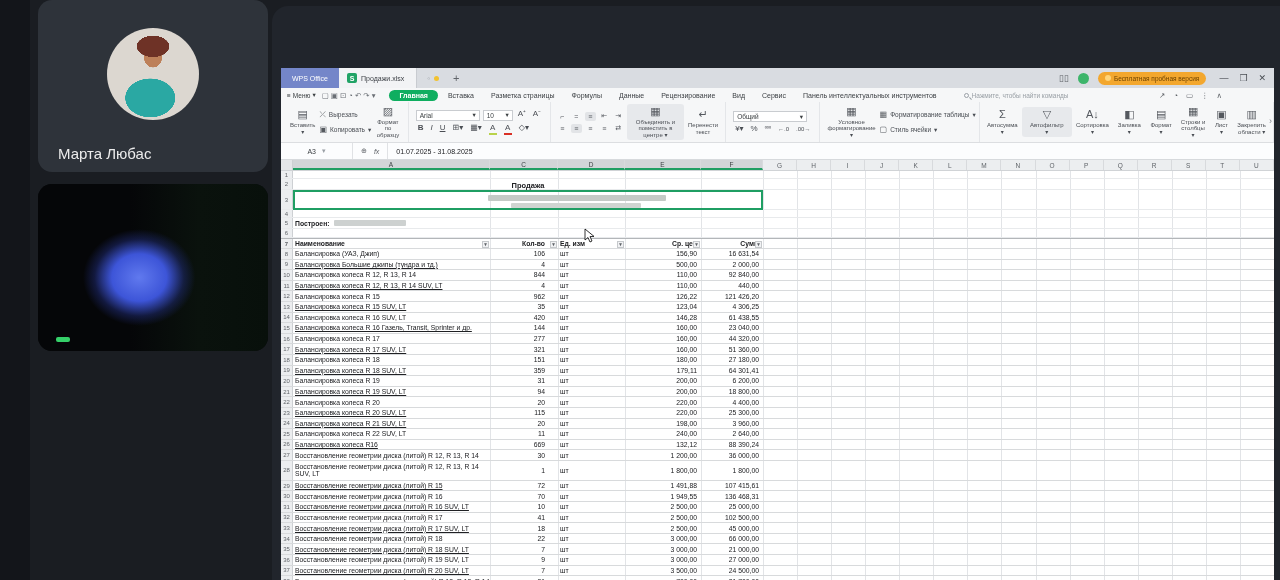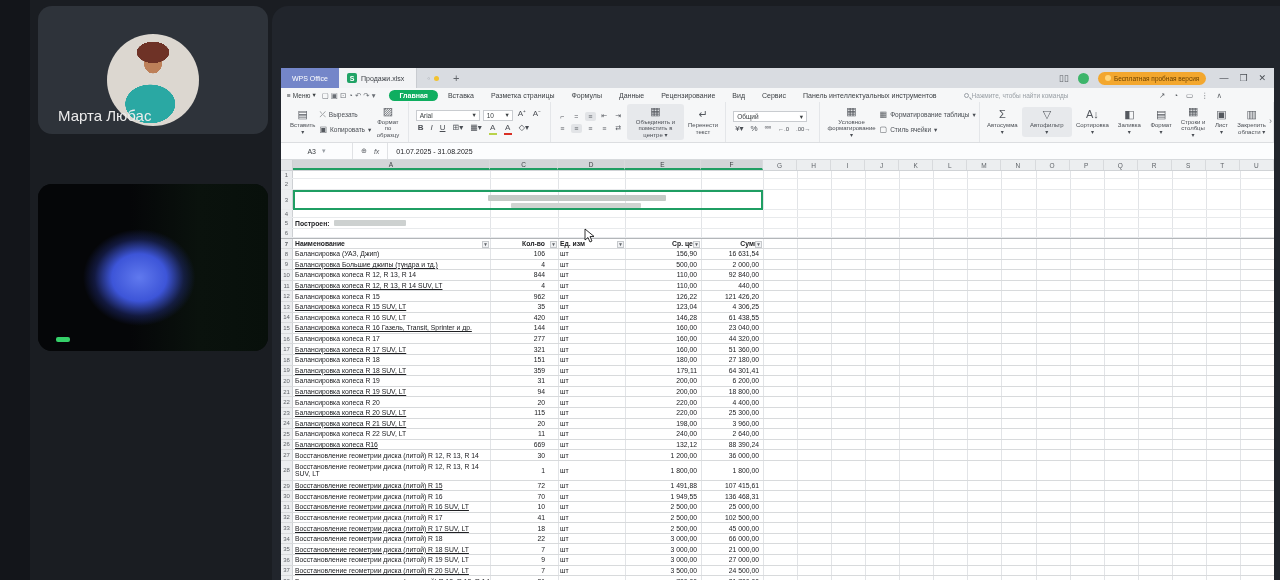--- a/index.html
+++ b/index.html
@@ -2,21 +2,21 @@
 <html><head>
 <meta charset="utf-8">
 <style>
   html,body{margin:0;padding:0;background:#0f1114;}
   *{box-sizing:border-box;font-family:"Liberation Sans",sans-serif;}
   .stage{position:relative;width:1280px;height:580px;background:#1a1d22;overflow:hidden;}
 
   
   .rail{position:absolute;left:0;top:0;width:30px;height:580px;background:#13151a;}
   .tile{position:absolute;left:38px;width:230px;border-radius:14px;overflow:hidden;}
-  .tile1{top:6px;height:128px;background:#2e333a;}
+  .tile1{top:0;height:172px;background:#2e333a;}
   .avatar{position:absolute;left:69px;top:28px;width:92px;height:92px;border-radius:50%;
     background:
       radial-gradient(ellipse 26px 17px at 50% 20%, #6e3226 62%, rgba(0,0,0,0) 63%),
       radial-gradient(ellipse 15px 19px at 50% 30%, #bd8059 62%, rgba(0,0,0,0) 63%),
       radial-gradient(ellipse 40px 31px at 47% 76%, #2aa8a3 62%, rgba(0,0,0,0) 63%),
       #dcd7d0;}
   .pname{position:absolute;left:20px;bottom:10px;color:#ececec;font-size:15px;}
   .tile2{top:184px;height:167px;background:#060809;}
   .blob{position:absolute;inset:0;background:
       radial-gradient(ellipse 72px 62px at 44% 56%, #6079ee 0%, #3d55d8 38%, rgba(35,48,130,.45) 62%, rgba(0,0,0,0) 78%),
@@ -389,20 +389,21 @@
             <div class="colh" style="width: 34.07px;">S</div>
             <div class="colh" style="width: 34.07px;">T</div>
             <div class="colh" style="width: 34.07px;">U</div>
           </div>
         <div class="rows" id="rows">
             <div class="srow" style="height: 8px;">
               <div class="gut">1</div>
             </div>
             <div class="srow" style="height: 11px;">
               <div class="gut">2</div>
+              <div class="titlecell">Продажа</div>
             </div>
             <div class="srow" style="height: 20px;">
               <div class="gut">3</div>
               <div class="selbox">
                 <div class="blob1"></div>
                 <div class="blob2"></div>
               </div>
             </div>
             <div class="srow" style="height: 8px;">
               <div class="gut">4</div>

